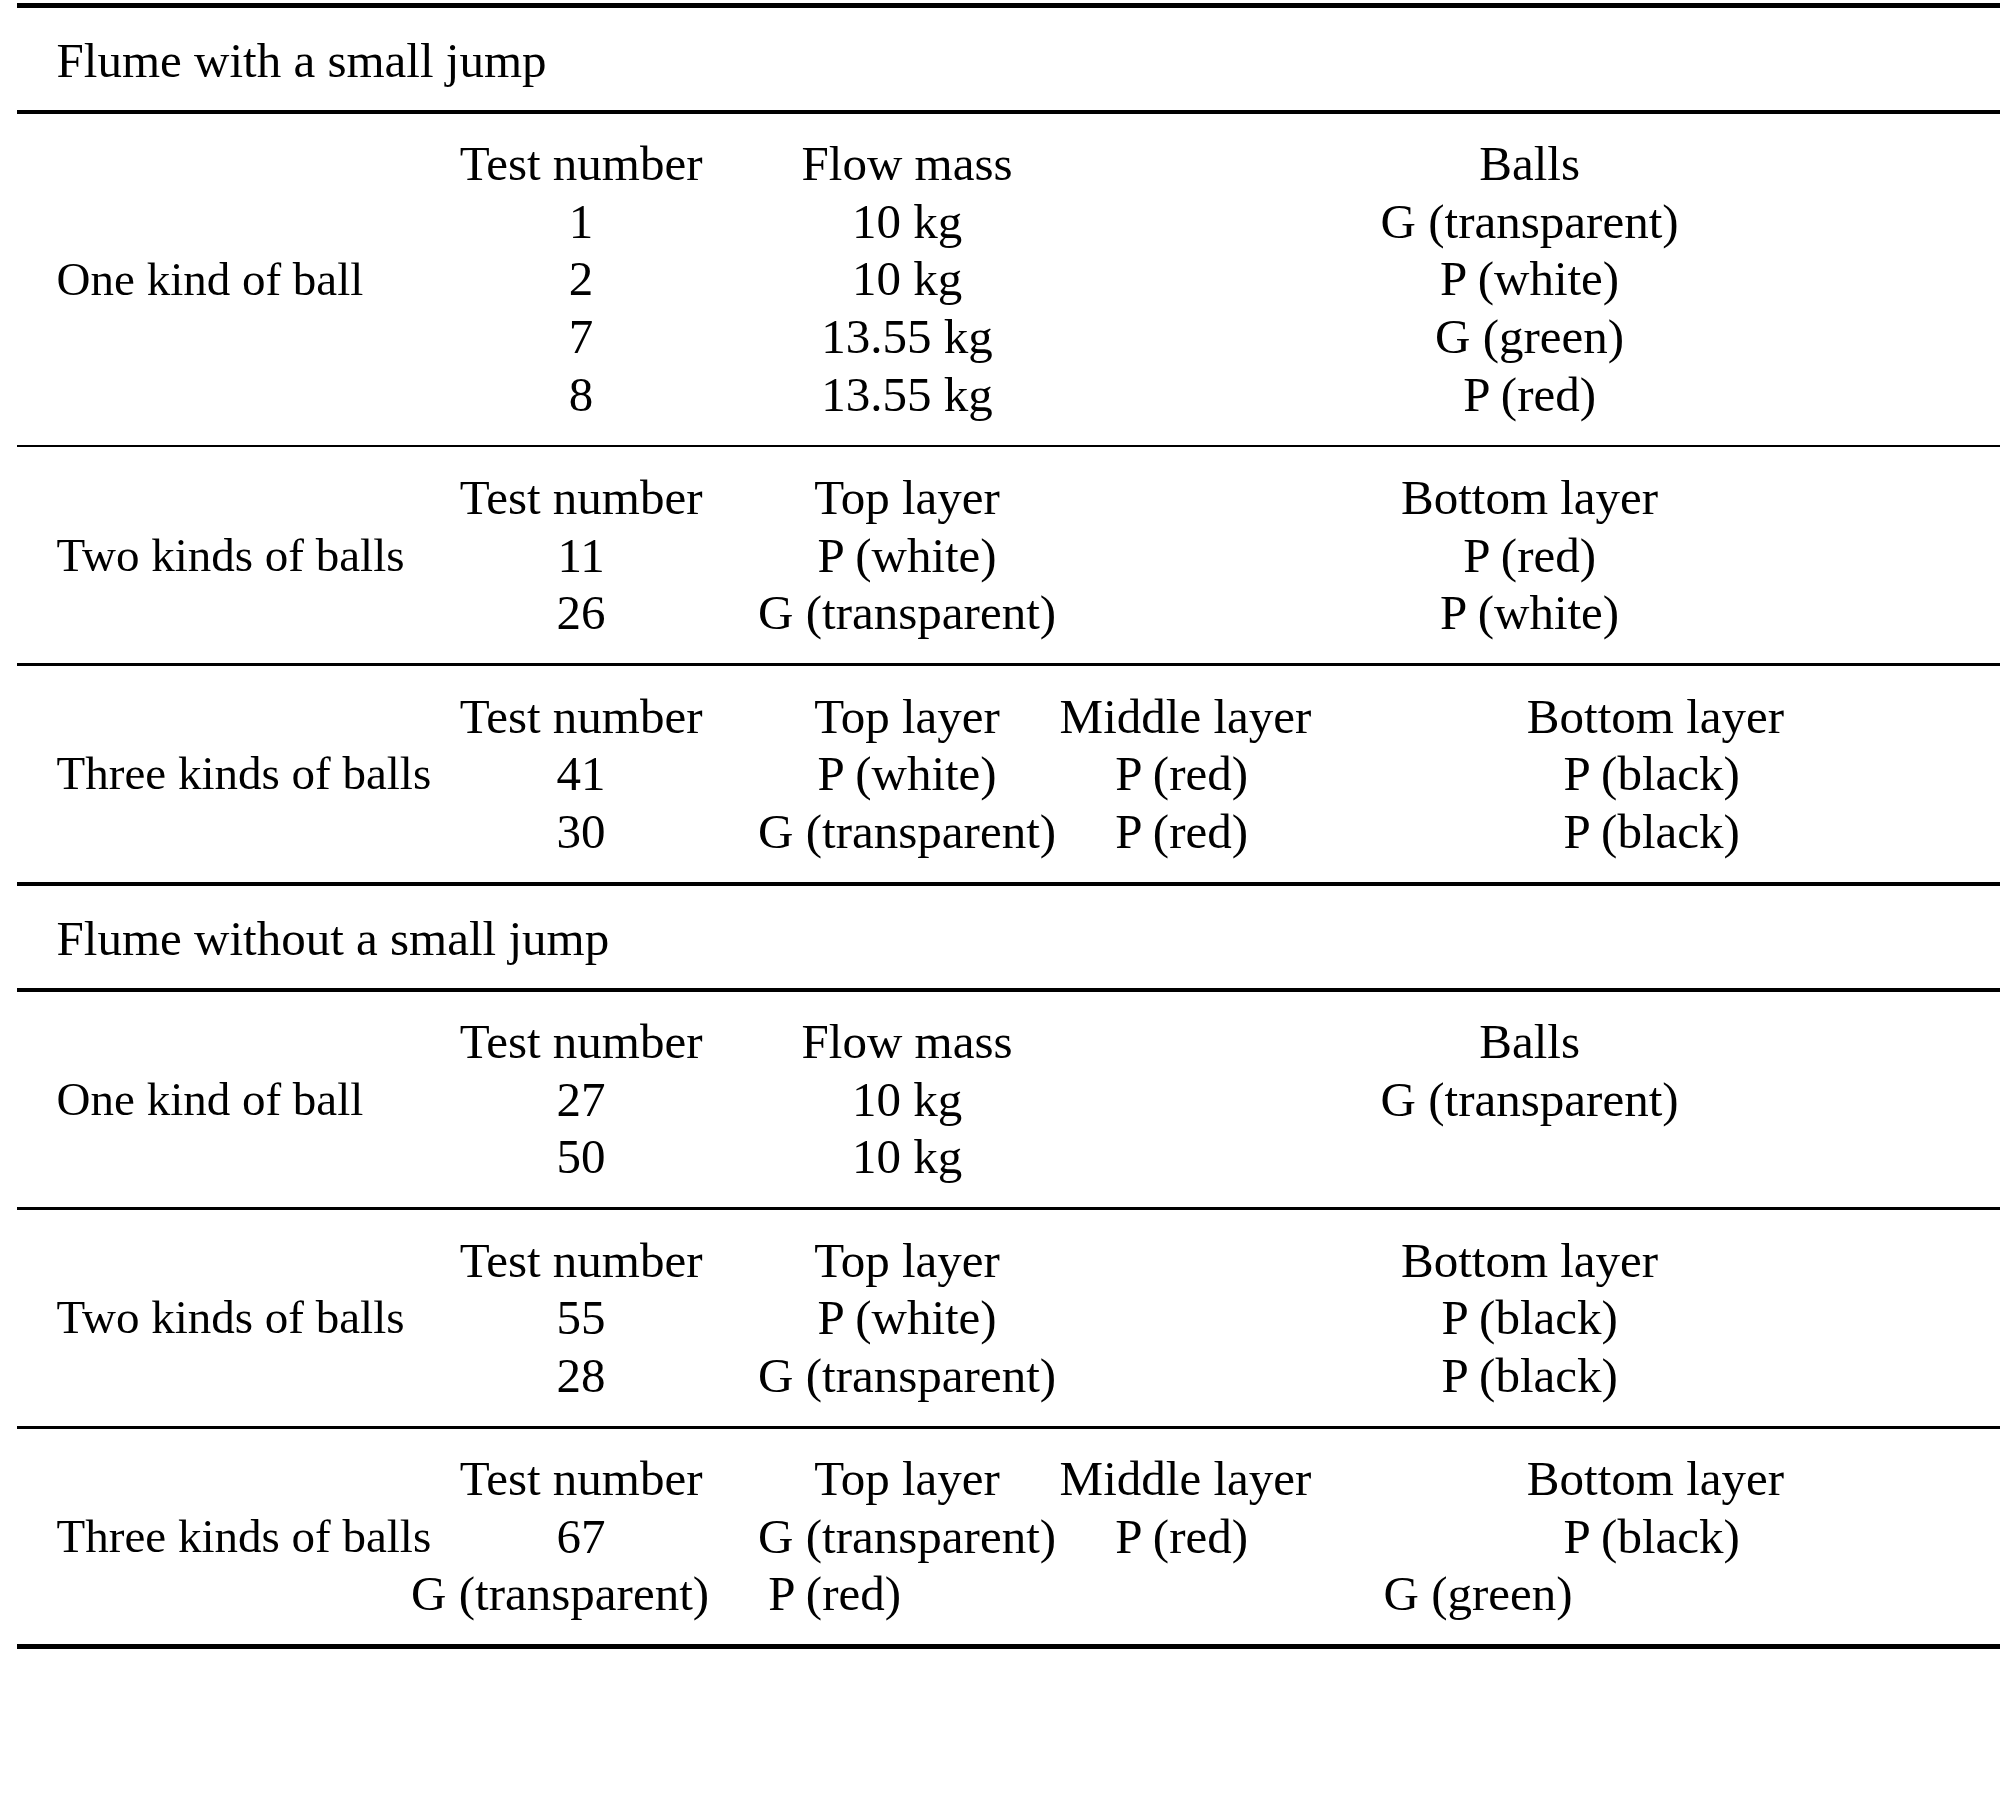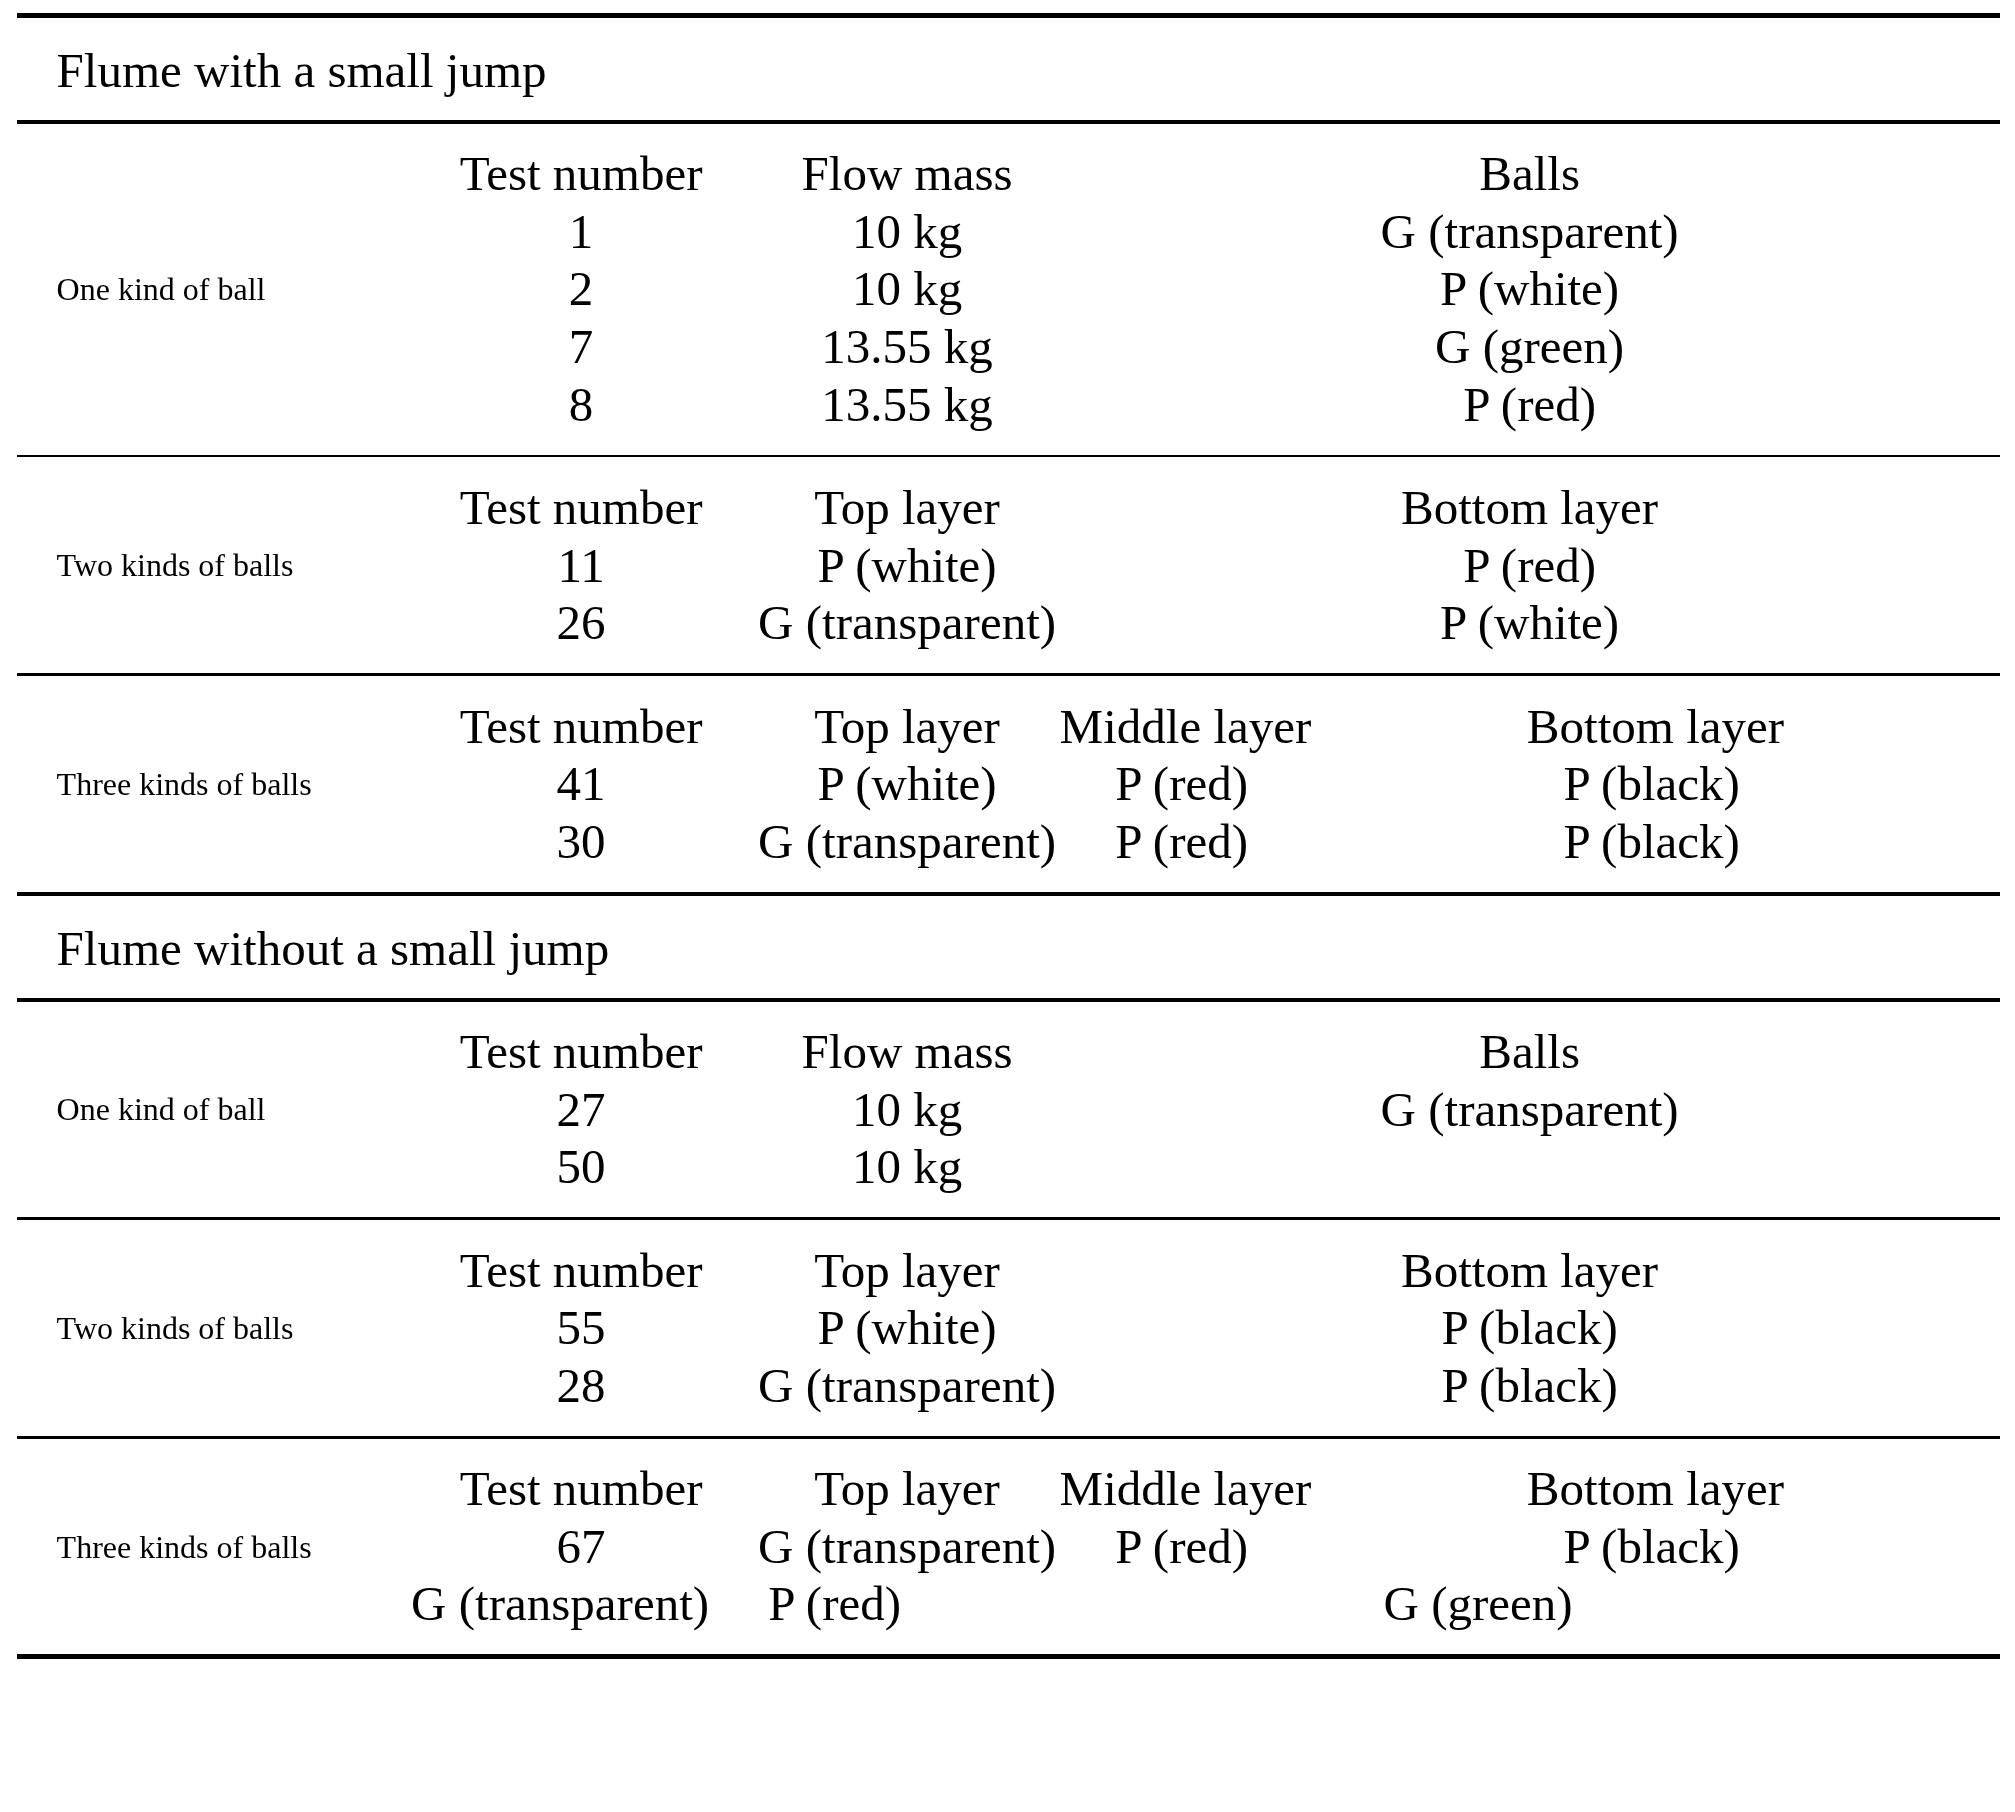--- a/index.html
+++ b/index.html
@@ -11,21 +11,21 @@
     width: 2016px;
     height: 1813px;
     font-family: "Liberation Serif", "DejaVu Serif", serif;
     color: #000000;
     overflow: hidden;
   }
 
   .table-wrap {
     position: absolute;
     left: 16.6px;
-    top: 13px;
+    top: 3px;
     width: 1983px;
   }
 
   
   .rule-top    { height: 4.9px; background: #000; width: 100%; }
   .rule-bottom { height: 4.9px; background: #000; width: 100%; }
   .rule-mid    { height: 3.9px; background: #000; width: 100%; }
   .rule-thin   { height: 2.9px; background: #000; width: 100%; }
 
   .section-title {
@@ -39,21 +39,21 @@
     display: flex;
     align-items: center;
     padding: 21.5px 0 21.5px 0;
   }
 
   .block-label {
     flex: 0 0 auto;
     width: 391px;
     padding-left: 40px;
     box-sizing: border-box;
-    font-size: 32px;
+    font-size: 47px;
     line-height: 1.0;
     white-space: nowrap;
   }
 
   .block-grid {
     flex: 1 1 auto;
     text-align: center;
   }
 
   .row {

